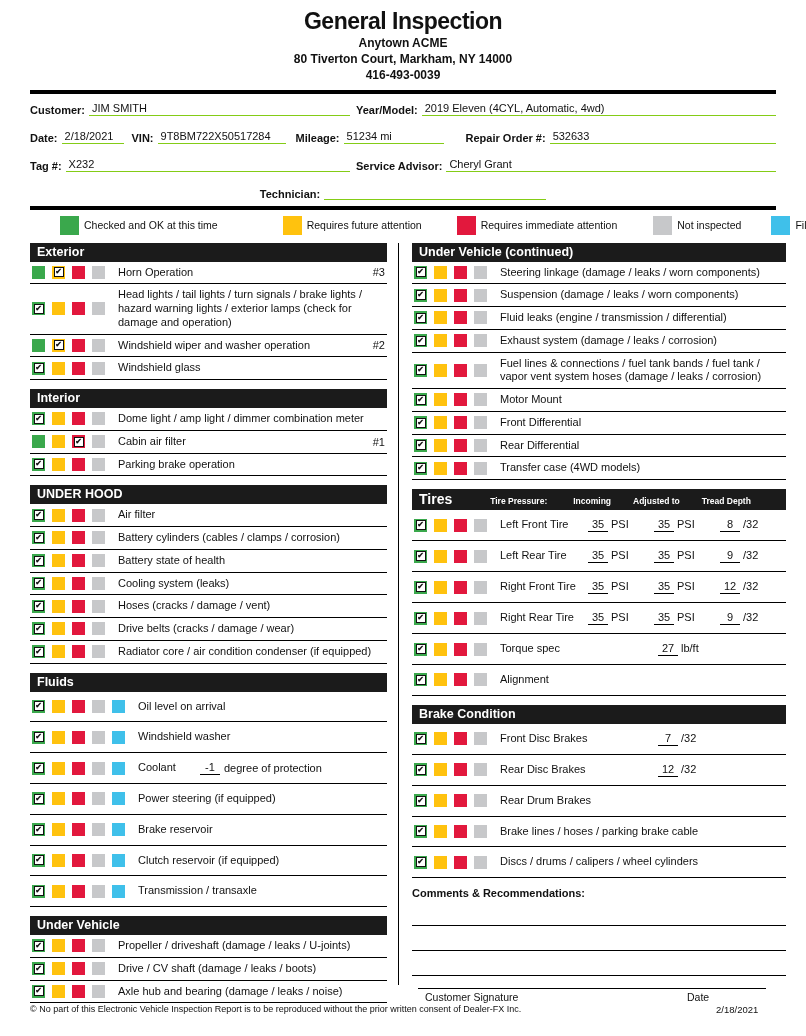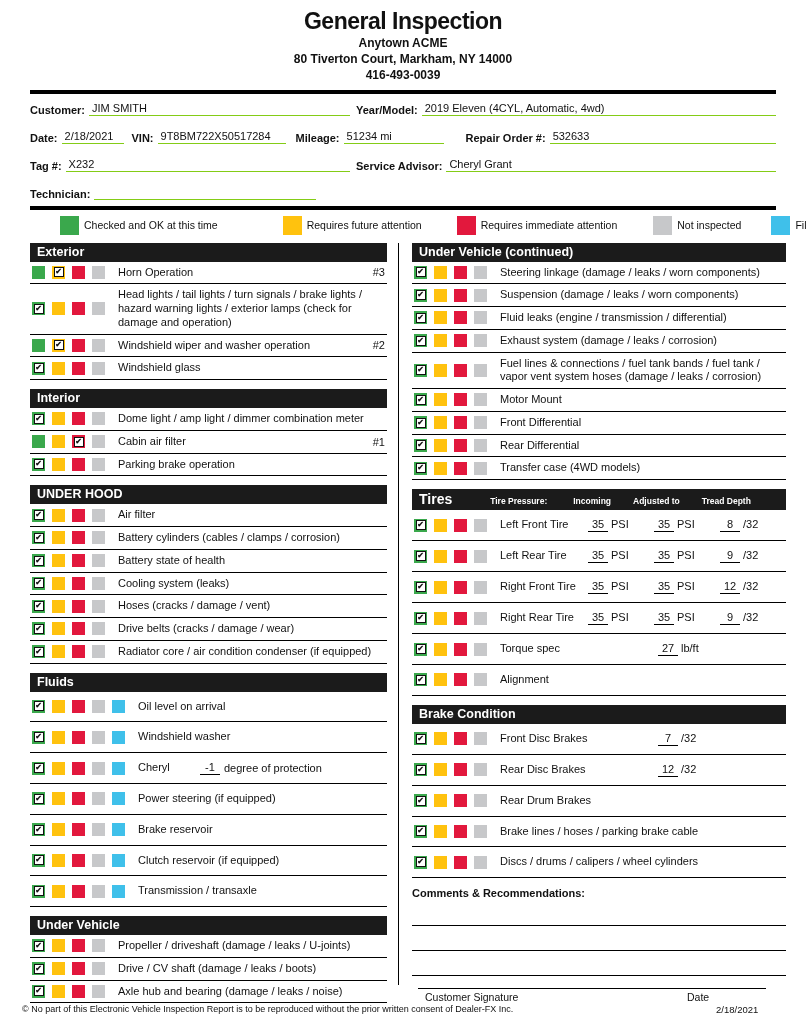--- a/index.html
+++ b/index.html
@@ -8,21 +8,21 @@
     position:relative; width:806px; height:1036px; background:#fff;
     font-family:"Liberation Sans", sans-serif; color:#111; overflow:hidden;
   }
   
   .hdr { text-align:center; padding-top:8px; }
   .hdr-title { font-size:23px; font-weight:bold; letter-spacing:-0.5px; }
   .hdr-sub { font-size:12px; font-weight:bold; line-height:1.35; }
   .rule-thick { height:4px; background:#000; margin:6px 30px 0 30px; }
   
   .form { padding:8px 30px 0 30px; font-size:11px; }
-  .frow { display:flex; align-items:flex-end; margin-bottom:14px; }
+  .frow { display:flex; align-items:flex-end; margin-bottom:14px;justify-content:center; }
   .fld { display:flex; align-items:flex-end; }
   .flabel { font-weight:bold; white-space:nowrap; padding-right:4px; }
   .fval { border-bottom:1px solid #84cc16; padding:0 3px 1px 3px; white-space:nowrap; min-height:14px; }
   
   .legend { display:flex; align-items:center; padding:6px 30px 8px 30px; }
   .lg-item { display:flex; align-items:center; }
   .lg-sq { width:19px; height:19px; margin-right:5px; flex:none; }
   .lg-lbl { font-size:10.5px; white-space:nowrap; }
   
   .cols { display:flex; padding:0 30px; align-items:flex-start; }
@@ -51,21 +51,21 @@
   .mslot { width:66px; flex:none; font-size:11px; white-space:nowrap; }
   .inline-txt { font-size:11px; margin-left:4px; }
   .tag { margin-left:auto; font-size:11px; font-weight:normal; padding-right:2px; flex:none; }
   
   .comments-title { font-size:11px; font-weight:bold; margin:4px 0 2px 0; }
   .comment-line { border-bottom:1px solid #000; height:25px; }
   
   .sig-line { position:absolute; left:418px; top:988px; width:348px; border-top:1px solid #000; }
   .sig-label { position:absolute; left:425px; top:991px; font-size:10.5px; }
   .date-label { position:absolute; left:687px; top:991px; font-size:10.5px; }
-  .copyright { position:absolute; left:22px; top:1004px; font-size:9px; }
+  .copyright { position:absolute; left:30px; top:1004px; font-size:9px; }
   .footer-date { position:absolute; left:716px; top:1004px; font-size:9.5px; }
 </style>
 </head>
 <body>
 
 <div class="page">
 
   <div class="hdr">
     <div class="hdr-title">General Inspection</div>
     <div class="hdr-sub">Anytown ACME</div>
@@ -350,21 +350,21 @@
           <div class="item tall">
             <span class="boxes five">
               <span class="cbx" style="background: rgb(58, 168, 76);">
                 <span class="chk">✔</span>
               </span>
               <span class="cbx" style="background: rgb(255, 194, 14);"></span>
               <span class="cbx" style="background: rgb(226, 24, 61);"></span>
               <span class="cbx" style="background: rgb(199, 200, 202);"></span>
               <span class="cbx" style="background: rgb(63, 192, 234);"></span>
             </span>
-            <span class="lbl inline-name">Cheryl</span>
+            <span class="lbl inline-name">Coolant</span>
             <span class="val">-1</span>
             <span class="inline-txt">degree of protection</span>
             <span style="flex: 1 1 0%;"></span>
           </div>
           <div class="item tall">
             <span class="boxes five">
               <span class="cbx" style="background: rgb(58, 168, 76);">
                 <span class="chk">✔</span>
               </span>
               <span class="cbx" style="background: rgb(255, 194, 14);"></span>

